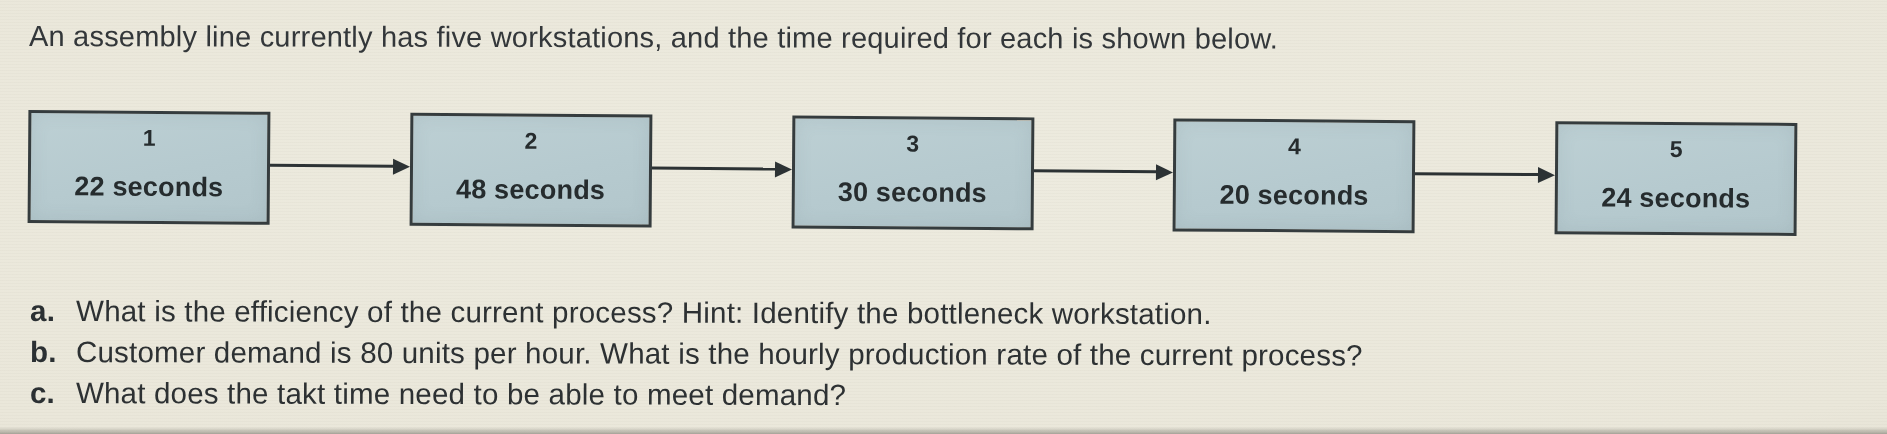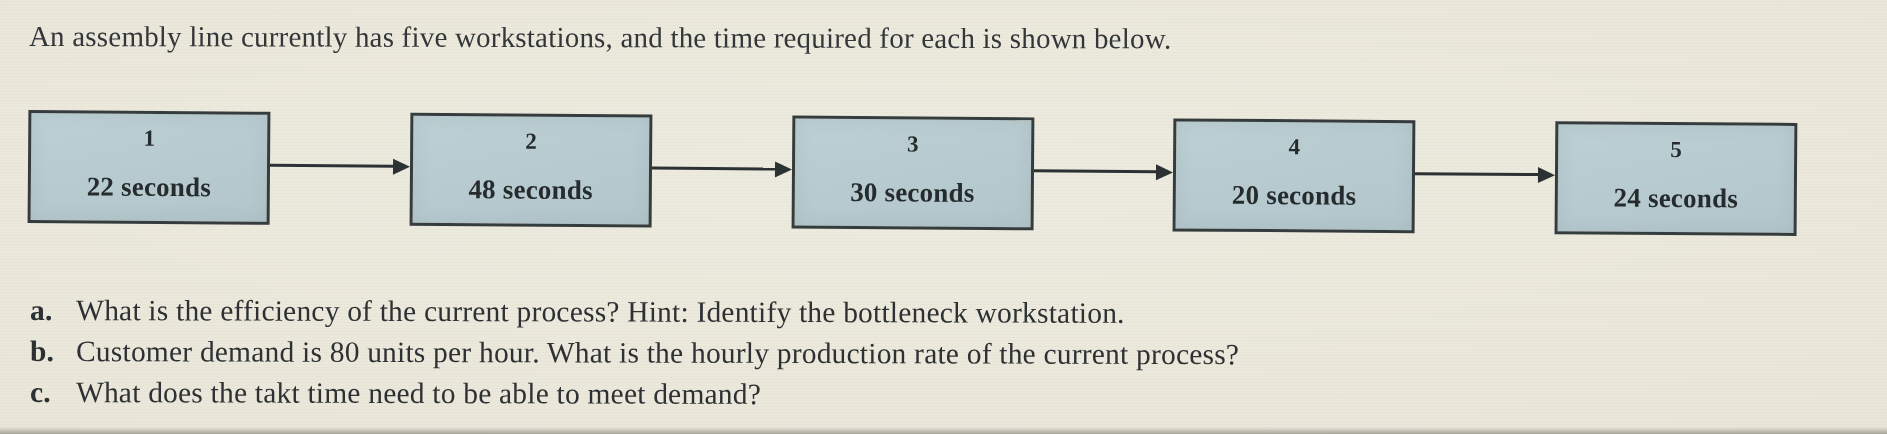--- a/index.html
+++ b/index.html
@@ -14,21 +14,20 @@
     background: #e9e6d9;
     font-family: "Liberation Sans", sans-serif;
     color: #2e3234;
   }
   .photo {
     position: absolute;
     inset: 0;
     background:
       repeating-linear-gradient(0deg, rgba(120,115,100,0.035) 0px, rgba(120,115,100,0.035) 1px, transparent 1px, transparent 3px),
       radial-gradient(ellipse 135% 125% at 48% 42%, #edebdf 0%, #eae7da 55%, #ddd9cc 88%, #cfccc0 100%);
-    font-family: Liberation Serif, serif;
   }
   
   .photo-edge-bottom {
     position: absolute;
     left: 0; right: 0; bottom: 0;
     height: 7px;
     background: linear-gradient(to bottom, rgba(60,58,50,0) 0%, rgba(60,58,50,0.38) 100%);
     pointer-events: none;
   }
 

